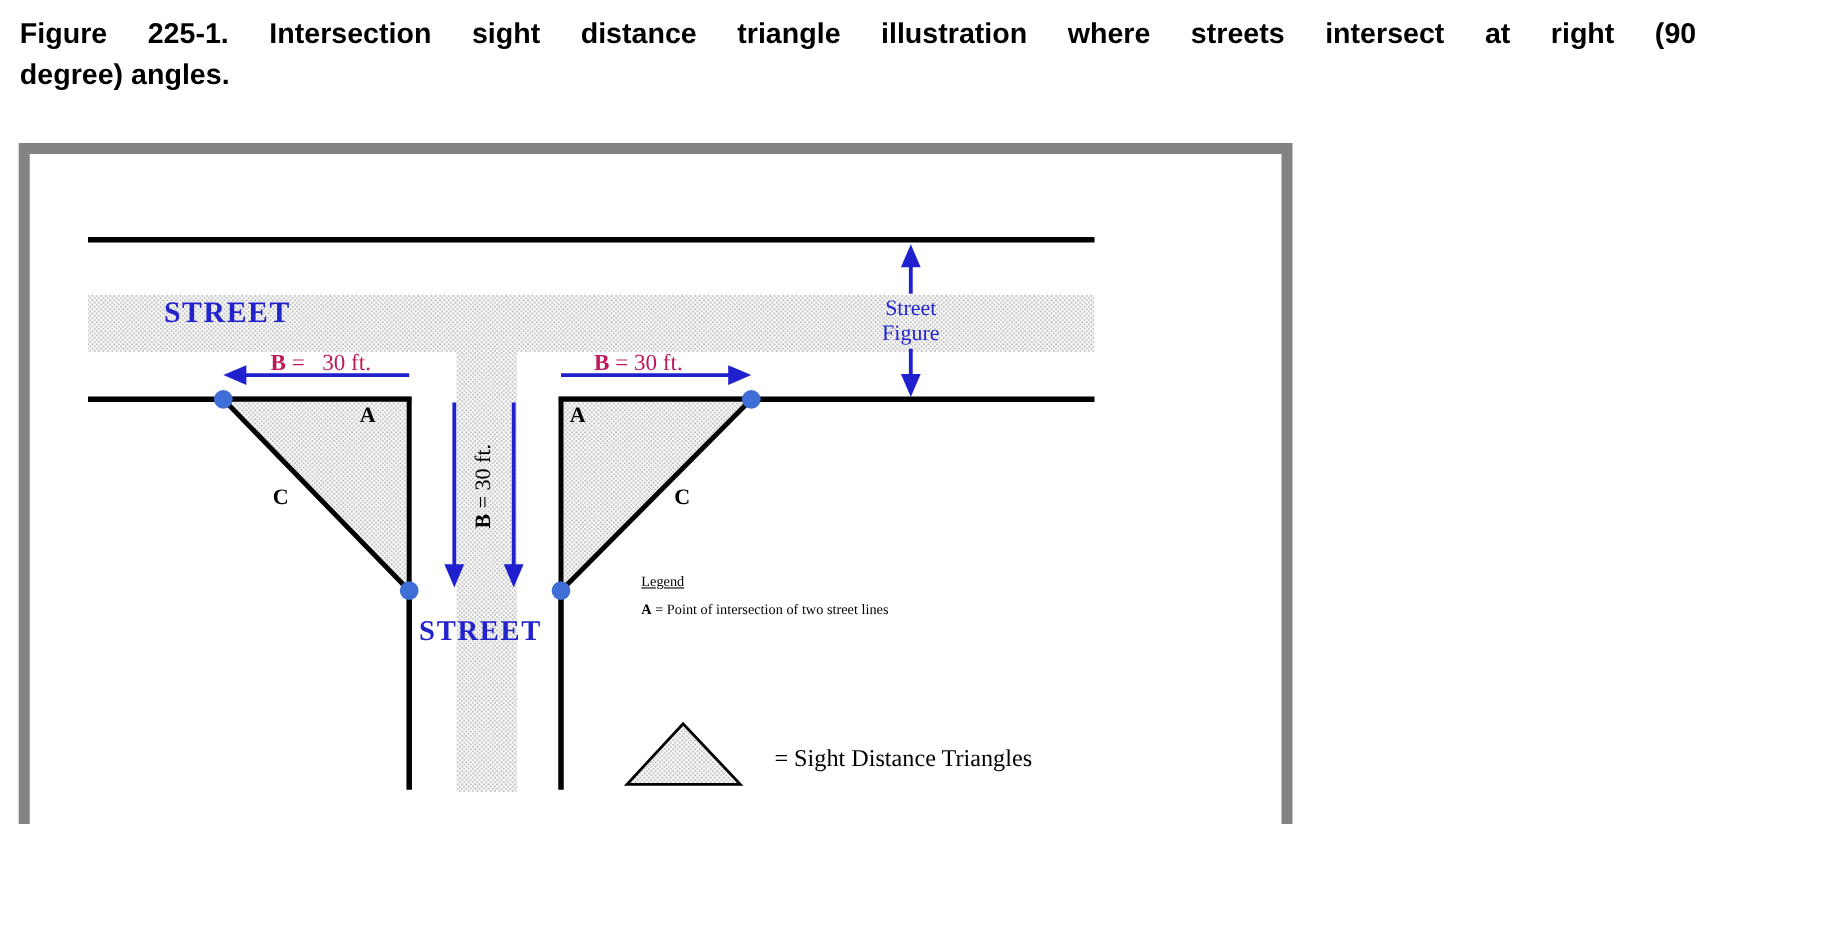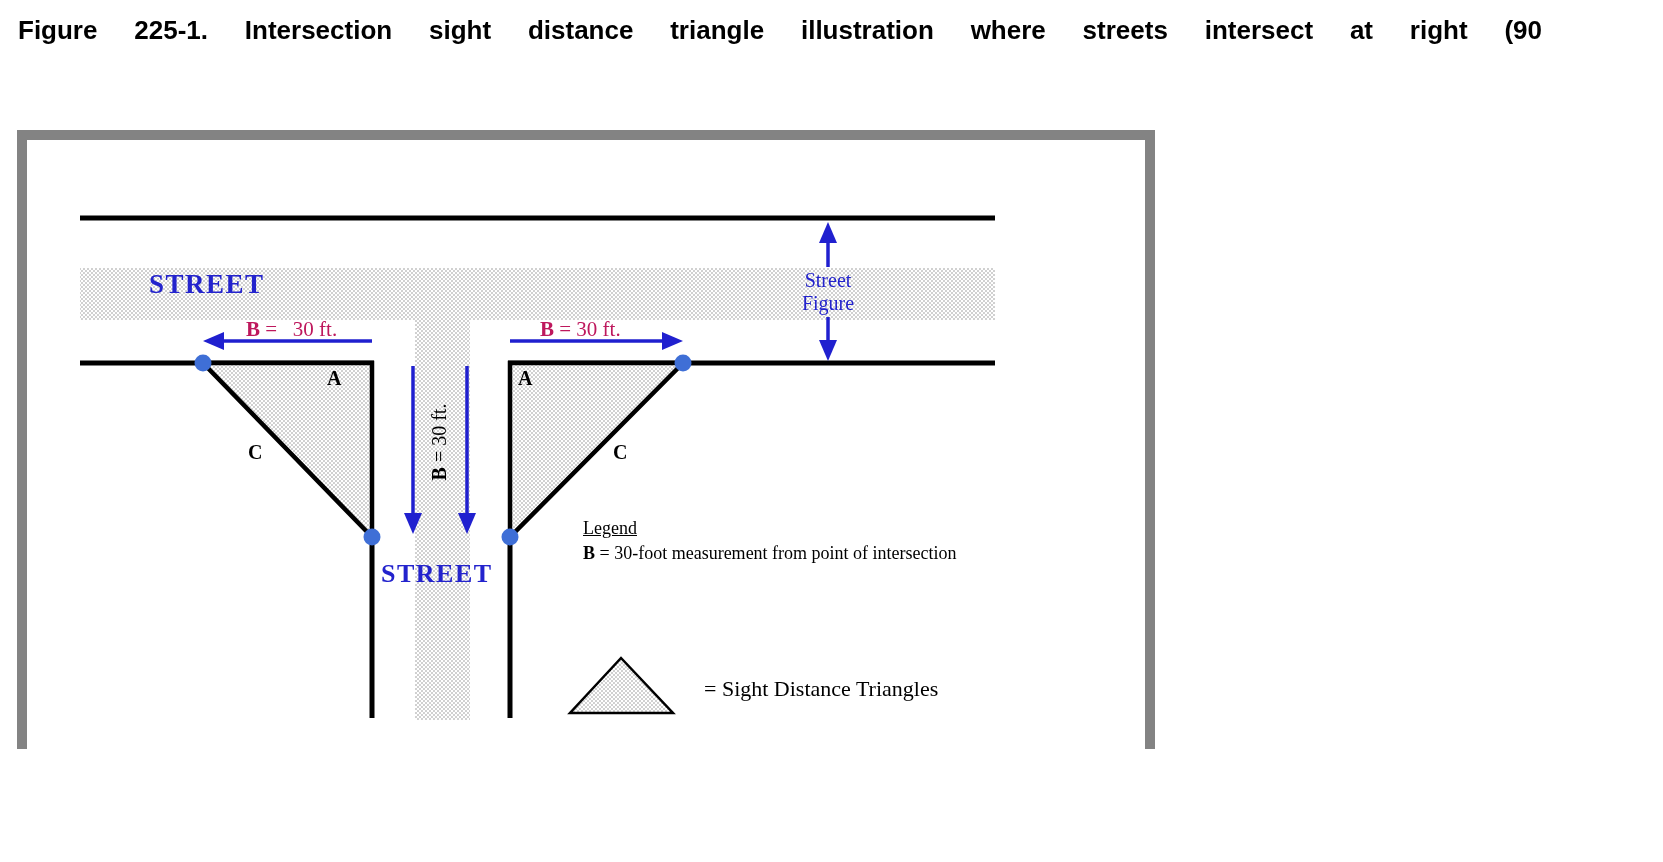--- a/index.html
+++ b/index.html
@@ -11,49 +11,50 @@
   .figure-caption {
     position:absolute; left:18px; top:12px; width:1524px;
     font-weight:bold; font-size:26px; line-height:37px; color:#000;
   }
   .caption-line1 { text-align:justify; text-align-last:justify; }
   .caption-line2 { text-align:left; }
 
   
   .frame {
     position:absolute; left:17px; top:130px; width:1118px; height:632px;
-    border:10px solid #838383; background:#ffffff;
+    border:10px solid #838383; background:#ffffff;padding-left:20px;
   }
   .diagram-svg { position:absolute; left:0; top:0; width:1118px; height:632px; }
 
   .label { position:absolute; color:#000; font-family:"Liberation Serif", serif; }
   .street-label {
     font-weight:bold; font-size:27px; letter-spacing:1.5px; color:#2323cd;
   }
   .measure { font-size:21px; white-space:pre; color:#be185d; }
   .bkey, .lkey { font-weight:bold; }
   .rot {
     width:110px; height:24px; transform:rotate(-90deg);
     text-align:center; font-size:20px; white-space:pre;
   }
   .street-lines-label {
     width:100px; text-align:center; font-size:20px; line-height:23px; color:#2323cd;
   }
   .tri-label { font-weight:bold; font-size:20px; }
-  .legend { font-size:18px; line-height:25px; color:#000; font-family:"Liberation Serif", serif; }
+  .legend { font-size:13px; line-height:25px; color:#000; font-family:"Liberation Serif", serif; }
   .legend-title { text-decoration:underline; }
   .symbol-caption { font-size:22px; }
 </style>
 </head>
 <body>
 
 <div class="page">
 
   <div class="figure-caption">
     <div class="caption-line1">Figure 225-1.  Intersection sight distance triangle illustration where streets intersect at right (90</div>
+    <div class="caption-line2">degree) angles.</div>
   </div>
 
   <div class="frame">
 
     <svg class="diagram-svg" viewBox="0 0 1118 632">
       <defs>
         <pattern id="stipple" width="4" height="4" patternUnits="userSpaceOnUse">
           <rect width="4" height="4" fill="#ffffff"></rect>
           <circle cx="1" cy="1" r="0.95" fill="#bdbdbd"></circle>
           <circle cx="3" cy="3" r="0.95" fill="#bdbdbd"></circle>
@@ -120,19 +121,19 @@
 
     <div class="label tri-label" style="left:300px; top:227px;">A</div>
     <div class="label tri-label" style="left:221px; top:301px;">C</div>
     <div class="label tri-label" style="left:491px; top:227px;">A</div>
     <div class="label tri-label" style="left:586px; top:301px;">C</div>
 
     <div class="label street-label" style="left:354px; top:419px; font-size:26px;">STREET</div>
 
     <div class="label legend" style="left:556px; top:376px;">
       <div class="legend-title">Legend</div>
-      <div class="legend-item"><span class="lkey">B</span><span> = 30-foot measurement from point of intersection</span></div>
+      <div class="legend-item"><span class="lkey">A</span><span> = Point of intersection of two street lines</span></div>
     </div>
 
     <div class="label symbol-caption" style="left:677px; top:536px;text-align:right;">= Sight Distance Triangles</div>
 
   </div>
 </div>
 
 </body></html>

